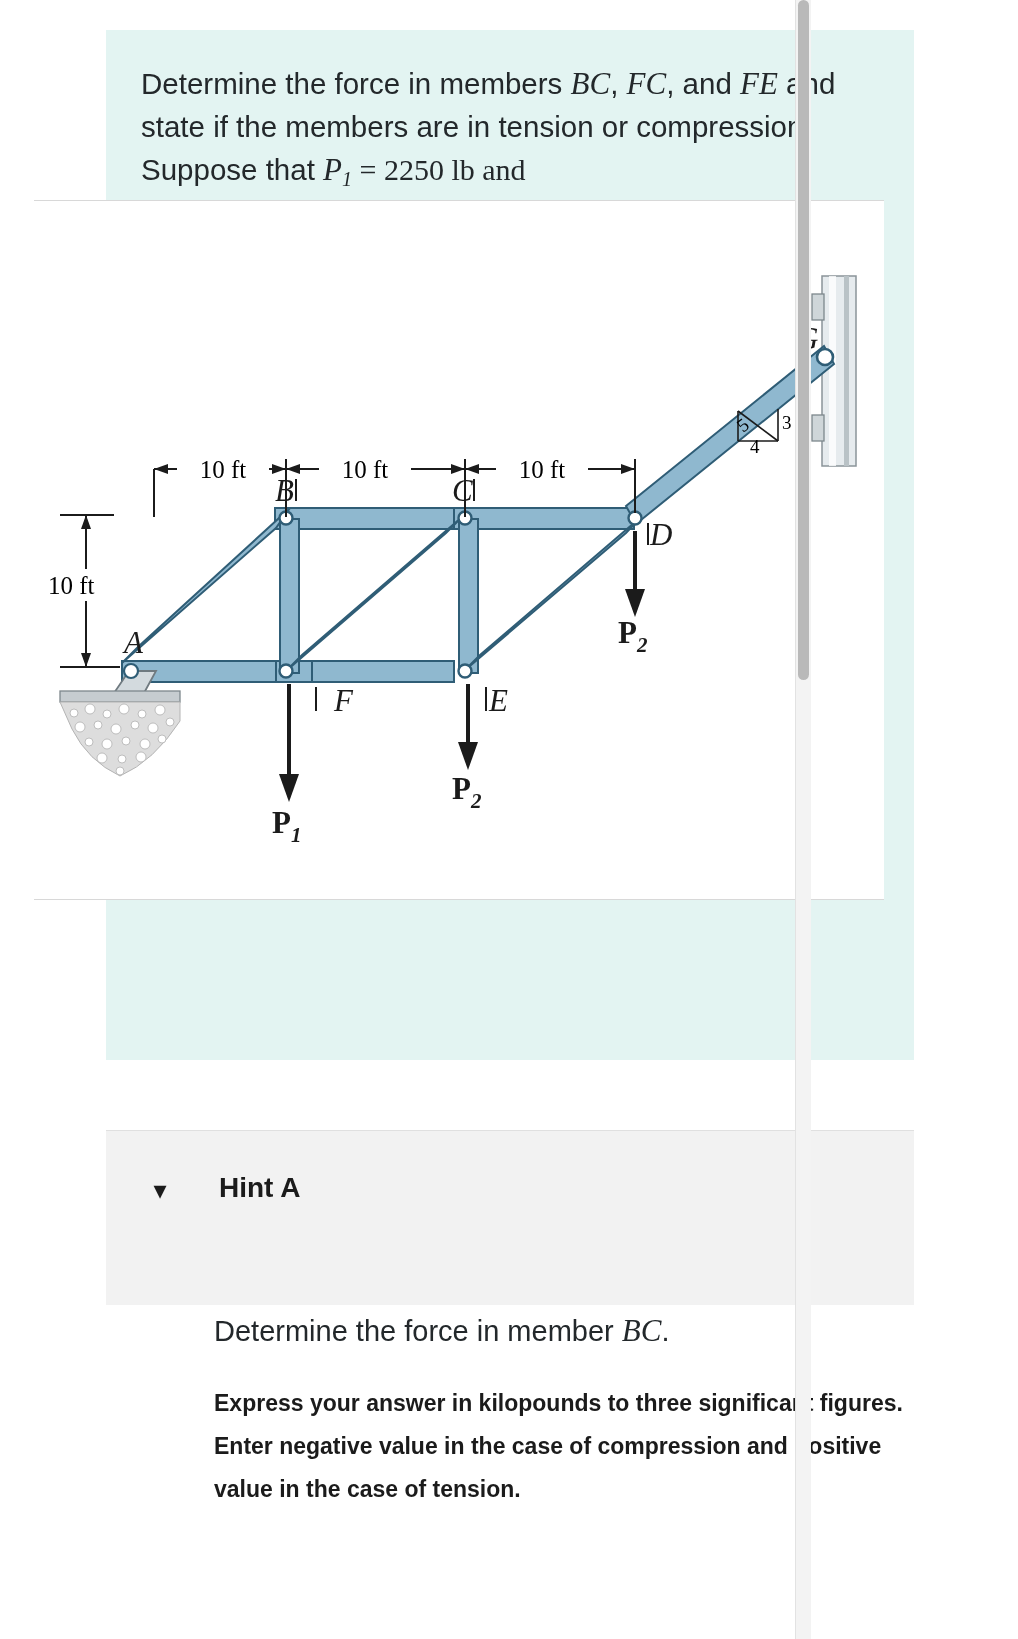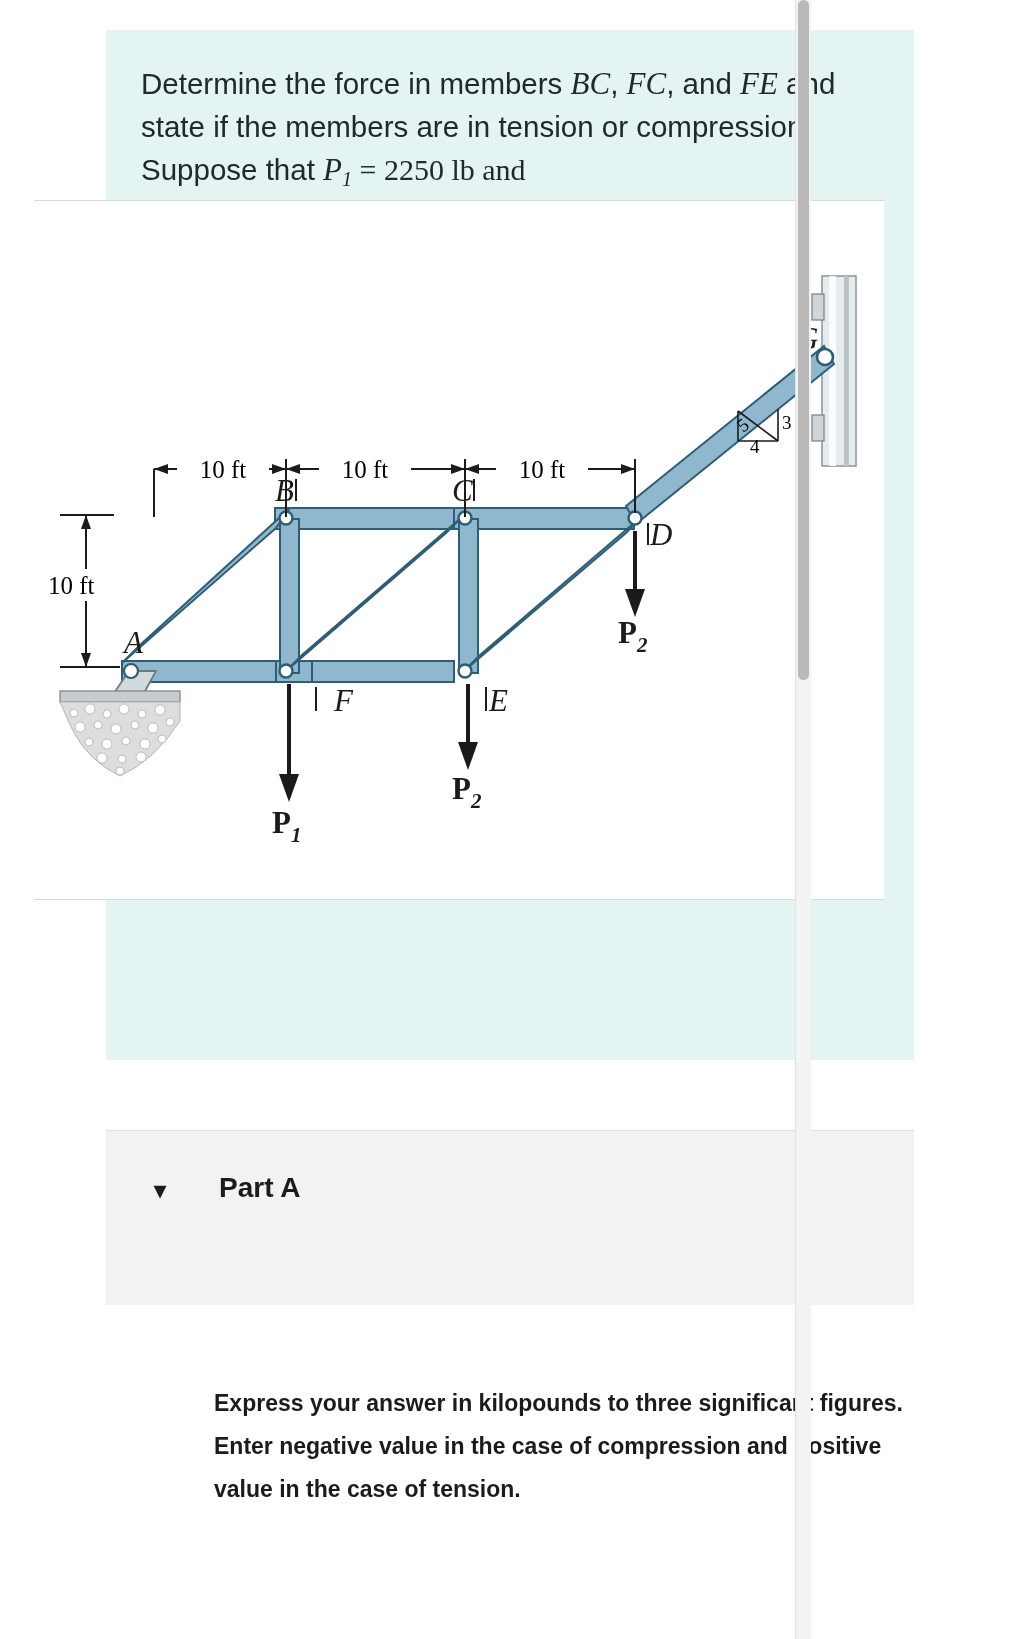--- a/index.html
+++ b/index.html
@@ -304,22 +304,25 @@
         <text x="584" y="442"><tspan>P</tspan><tspan font-size="21" dy="9" font-style="italic">2</tspan></text>
         <text x="418" y="598"><tspan>P</tspan><tspan font-size="21" dy="9" font-style="italic">2</tspan></text>
         <text x="238" y="632"><tspan>P</tspan><tspan font-size="21" dy="9" font-style="italic">1</tspan></text>
       </g>
     </svg>
   </div>
 
 
   <div class="parta-bar"></div>
   <div class="parta-caret">▾</div>
-  <div class="parta-title">Part A</div>
-
+  <div class="parta-title">Hint A</div>
+
+  <div class="parta-q">
+    <span>Determine the force in member </span><span class="mvar">BC</span><span>.</span>
+  </div>
 
   <div class="parta-instr">Express your answer in kilopounds to three significant figures. Enter negative value in the case of compression and positive value in the case of tension.</div>
 
   <div class="scrollbar-track">
     <div class="scrollbar-thumb"></div>
   </div>
 
 </div>
 
 </body></html>

